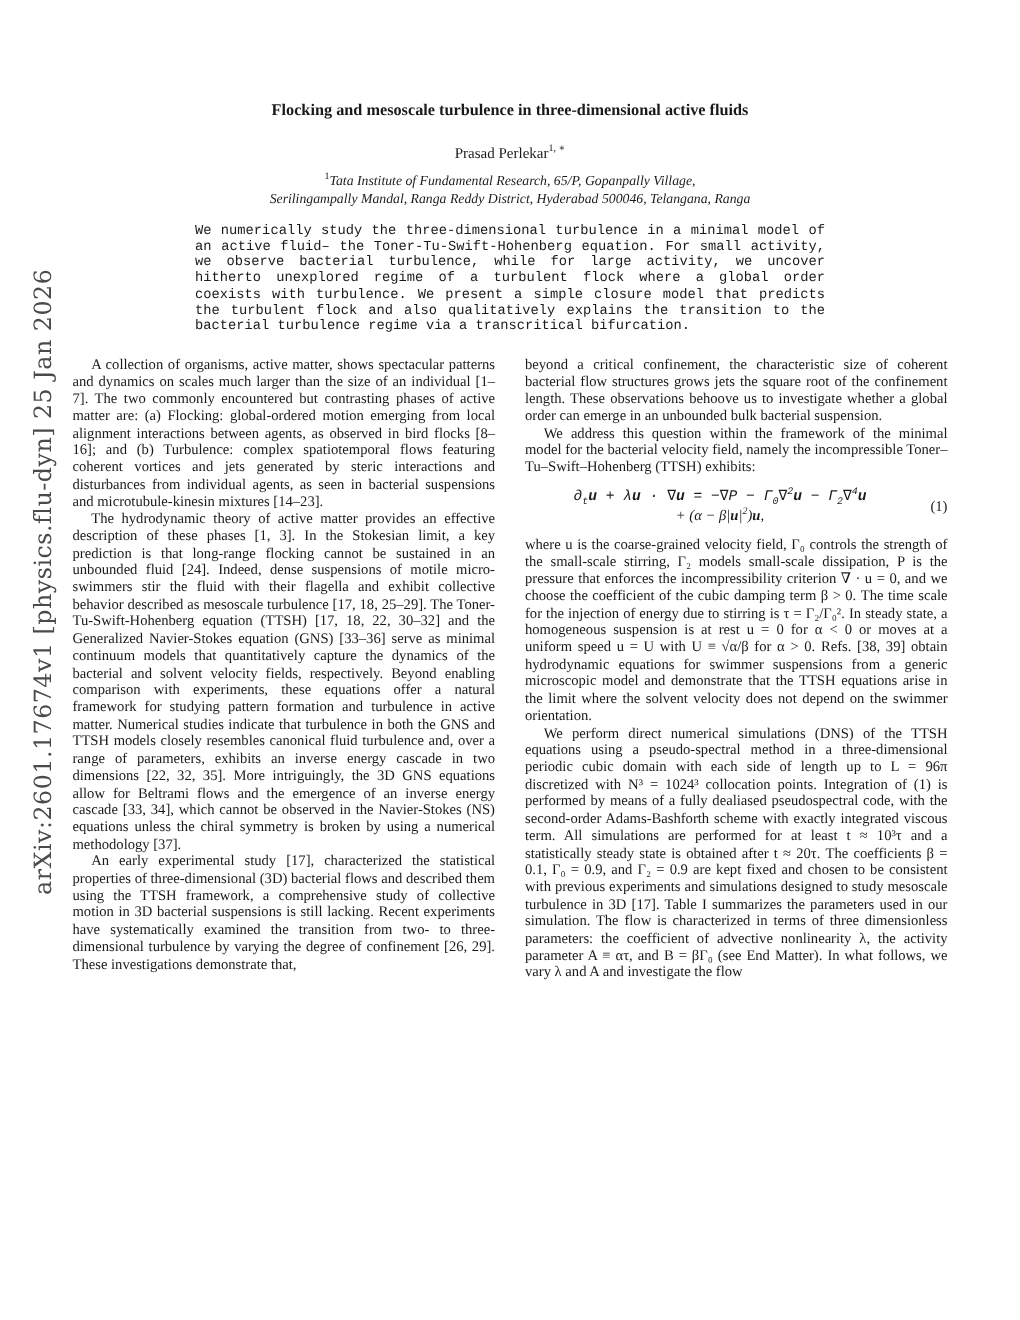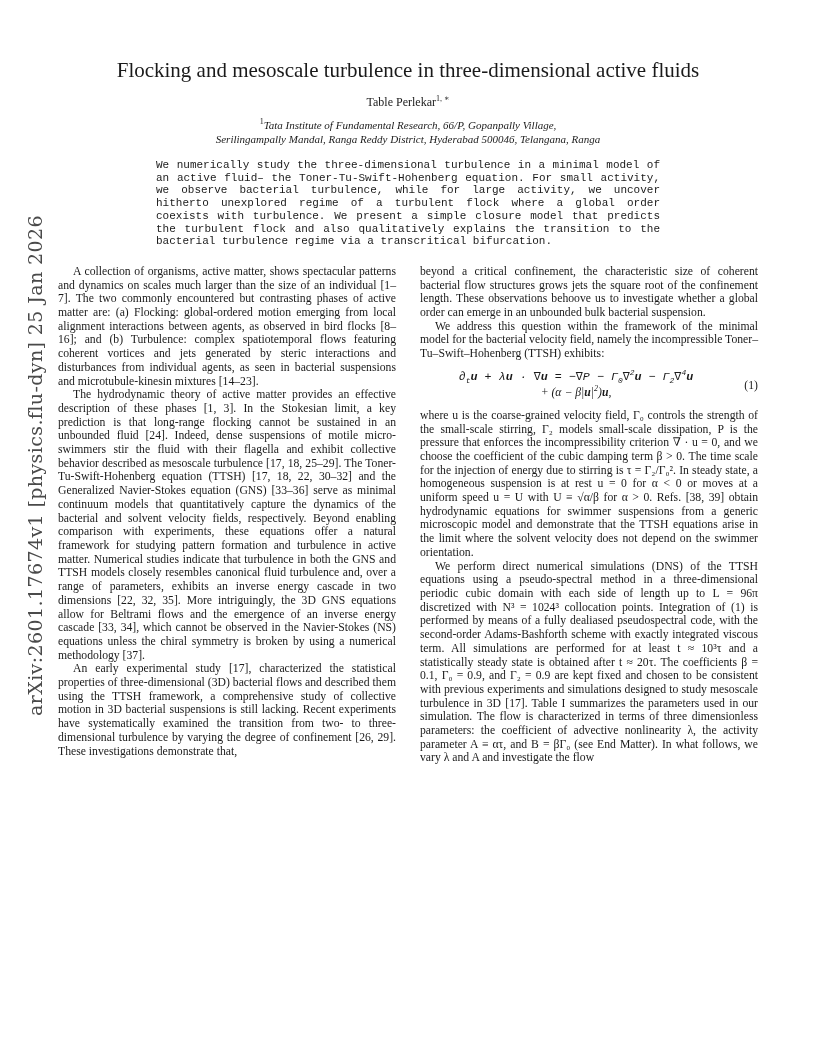--- a/index.html
+++ b/index.html
@@ -22,24 +22,24 @@
     transform: rotate(-90deg);
     transform-origin: 0 0;
     white-space: nowrap;
     font-size: 19px;
     letter-spacing: 0.4px;
     color: #4a4a4a;
     font-family: "DejaVu Serif", serif;
   }
   .header { padding-top: 60px; text-align: center; }
   .title {
-    margin: 1px auto;
+    margin: 18px auto;
     width: 600px;
-    font-size: 21px;
-    font-weight: normal;
+    font-size: 13px;
+    font-weight: bold;
     line-height: 19px;
   }
   .author { margin-top: 15px; font-size: 12px; }
   .author sup { font-size: 8px; }
   .affiliation {
     margin-top: 8px;
     font-style: italic;
     font-size: 11px;
     line-height: 14px;
   }
@@ -91,24 +91,24 @@
 </head>
 <body>
 
 <div class="page">
 
   <div class="arxiv-stamp">arXiv:2601.17674v1 [physics.flu-dyn] 25 Jan 2026</div>
 
   <div class="header">
     <h1 class="title">Flocking and mesoscale turbulence in three-dimensional active fluids</h1>
 
-    <div class="author"><span>Table Perlekar</span><sup>1, ∗</sup></div>
+    <div class="author"><span>Prasad Perlekar</span><sup>1, ∗</sup></div>
 
     <div class="affiliation">
-      <div><sup>1</sup><span>Tata Institute of Fundamental Research, 66/P, Gopanpally Village,</span></div>
+      <div><sup>1</sup><span>Tata Institute of Fundamental Research, 65/P, Gopanpally Village,</span></div>
       <div>Serilingampally Mandal, Ranga Reddy District, Hyderabad 500046, Telangana, Ranga</div>
     </div>
 
     <div class="abstract">We numerically study the three-dimensional turbulence in a minimal model of an active fluid– the Toner-Tu-Swift-Hohenberg equation. For small activity, we observe bacterial turbulence, while for large activity, we uncover hitherto unexplored regime of a turbulent flock where a global order coexists with turbulence. We present a simple closure model that predicts the turbulent flock and also qualitatively explains the transition to the bacterial turbulence regime via a transcritical bifurcation.</div>
   </div>
 
   <div class="columns">
 
     <div class="col">
       <p>A collection of organisms, active matter, shows spectacular patterns and dynamics on scales much larger than the size of an individual [1–7]. The two commonly encountered but contrasting phases of active matter are: (a) Flocking: global-ordered motion emerging from local alignment interactions between agents, as observed in bird flocks [8–16]; and (b) Turbulence: complex spatiotemporal flows featuring coherent vortices and jets generated by steric interactions and disturbances from individual agents, as seen in bacterial suspensions and microtubule-kinesin mixtures [14–23].</p>

